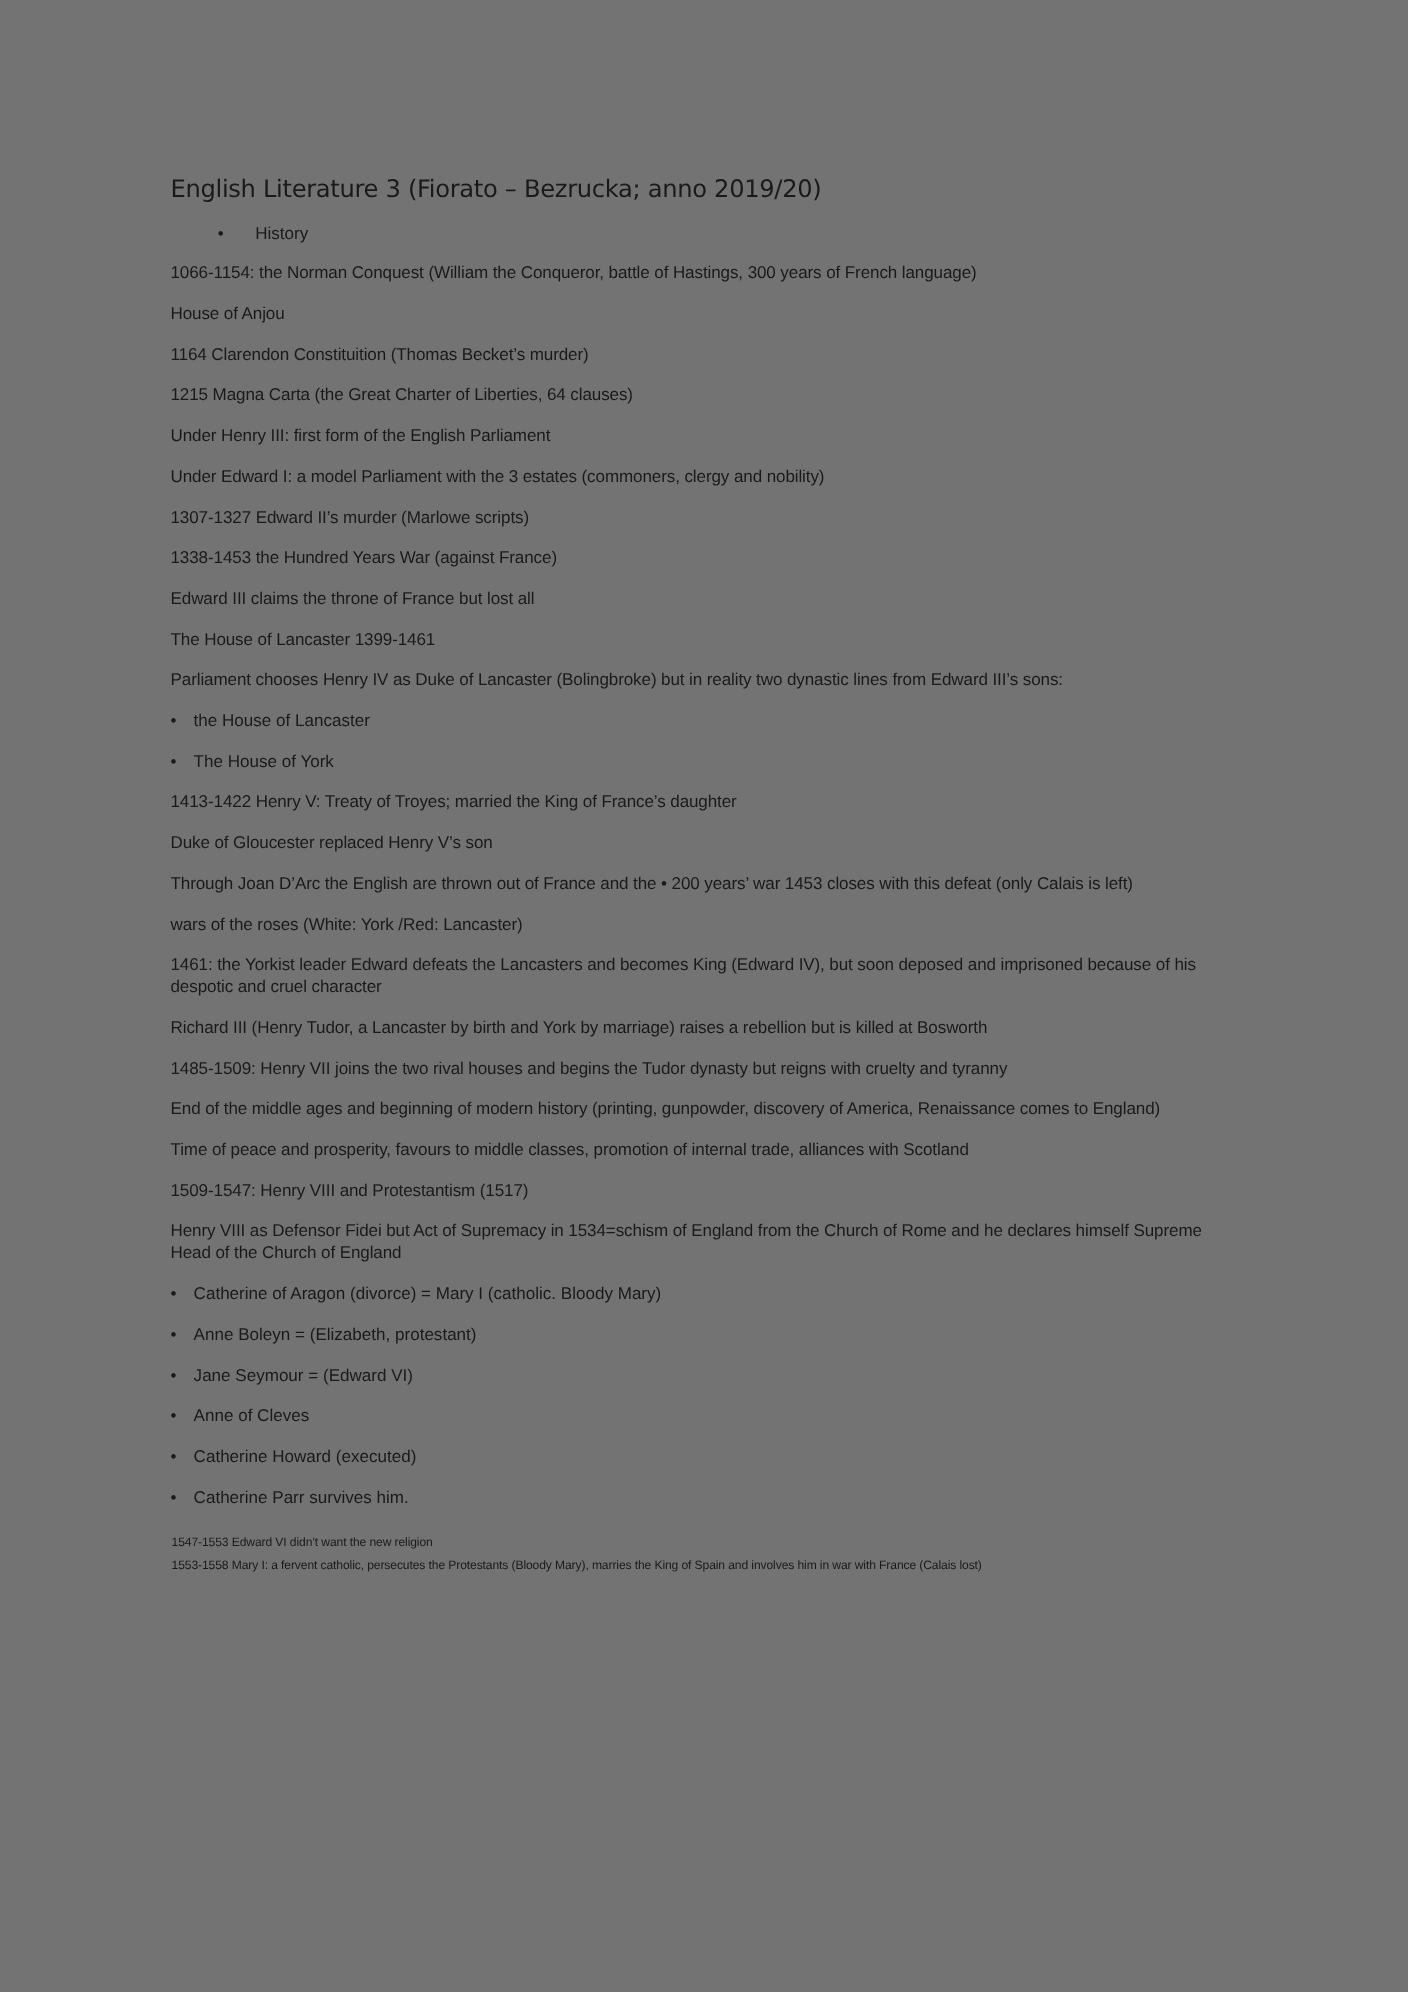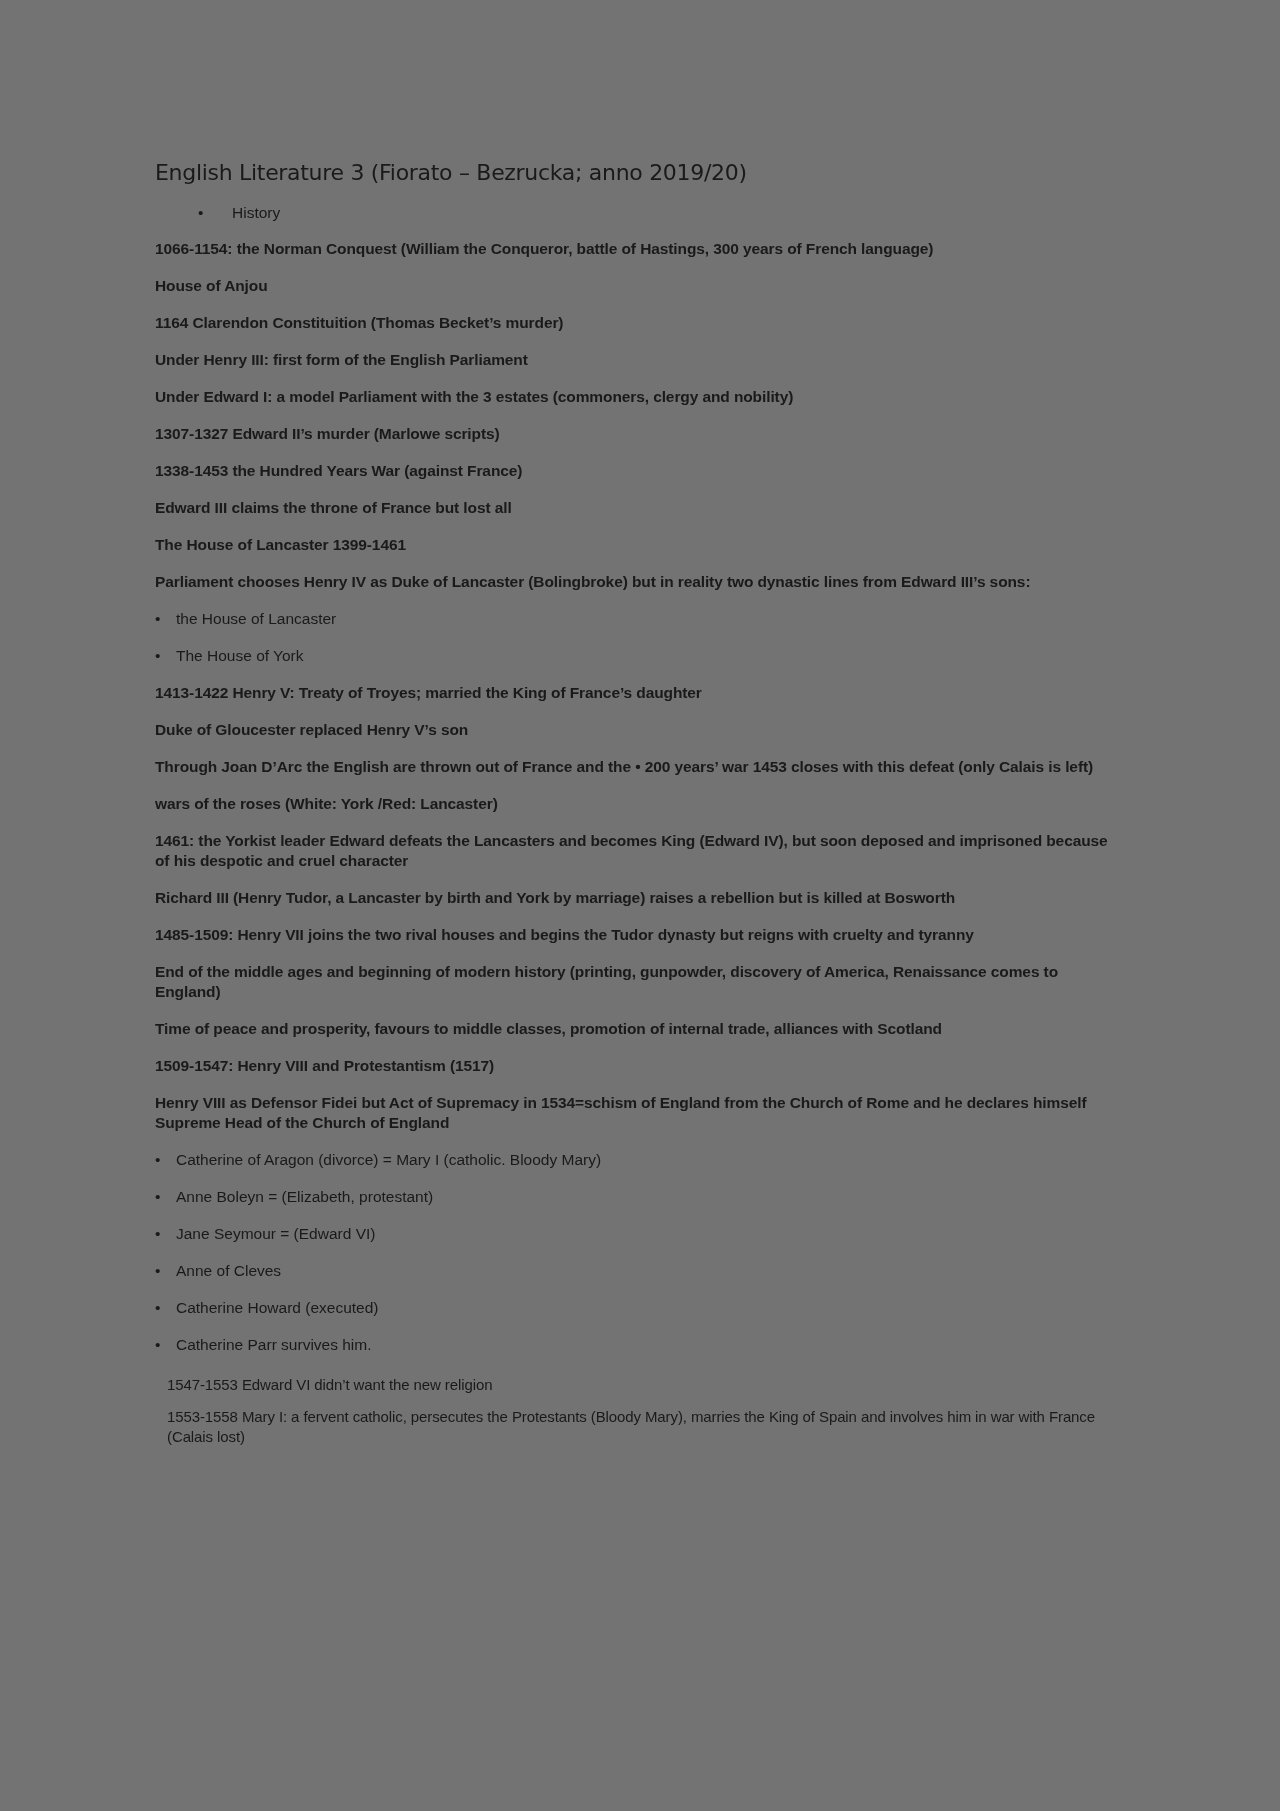--- a/index.html
+++ b/index.html
@@ -53,37 +53,36 @@
     .section-bullet .txt {
       position: absolute;
       left: 77px;
       top: 0;
     }
     p.para {
       margin: 0 0 17px 0;
       font-size: 15.5px;
       line-height: 20px;
       letter-spacing: -0.1px;
-      font-weight: bold;
     }
     .li {
       position: relative;
       margin: 0 0 17px 0;
       font-size: 15.5px;
       line-height: 20px;
       padding-left: 21px;
     }
     .li .dot {
       position: absolute;
       left: 0;
       top: 0;
     }
     .tight {
-      margin: 12px;
-      font-size: 15px;
+      margin: 1px;
+      font-size: 11px;
       line-height: 20px;
       letter-spacing: -0.1px;
     }
     .gap-top { margin-top: 20px; }
   </style>
 </head>
 <body>
 
 <div class="page">
   <div class="content">
@@ -91,20 +90,21 @@
     <h1 class="title">English Literature 3 (Fiorato – Bezrucka; anno 2019/20)</h1>
 
     <div class="section-bullet">
       <span class="dot">•</span>
       <span class="txt">History</span>
     </div>
 
     <p class="para">1066-1154: the Norman Conquest (William the Conqueror, battle of Hastings, 300 years of French language)</p>
     <p class="para">House of Anjou</p>
     <p class="para">1164 Clarendon Constituition (Thomas Becket’s murder)</p>
+    <p class="para">1215 Magna Carta (the Great Charter of Liberties, 64 clauses)</p>
     <p class="para">Under Henry III: first form of the English Parliament</p>
     <p class="para">Under Edward I: a model Parliament with the 3 estates (commoners, clergy and nobility)</p>
     <p class="para">1307-1327 Edward II’s murder (Marlowe scripts)</p>
     <p class="para">1338-1453 the Hundred Years War (against France)</p>
     <p class="para">Edward III claims the throne of France but lost all</p>
     <p class="para">The House of Lancaster 1399-1461</p>
     <p class="para">Parliament chooses Henry IV as Duke of Lancaster (Bolingbroke) but in reality two dynastic lines from Edward III’s sons:</p>
 
     <div class="li">
       <span class="dot">•</span>

